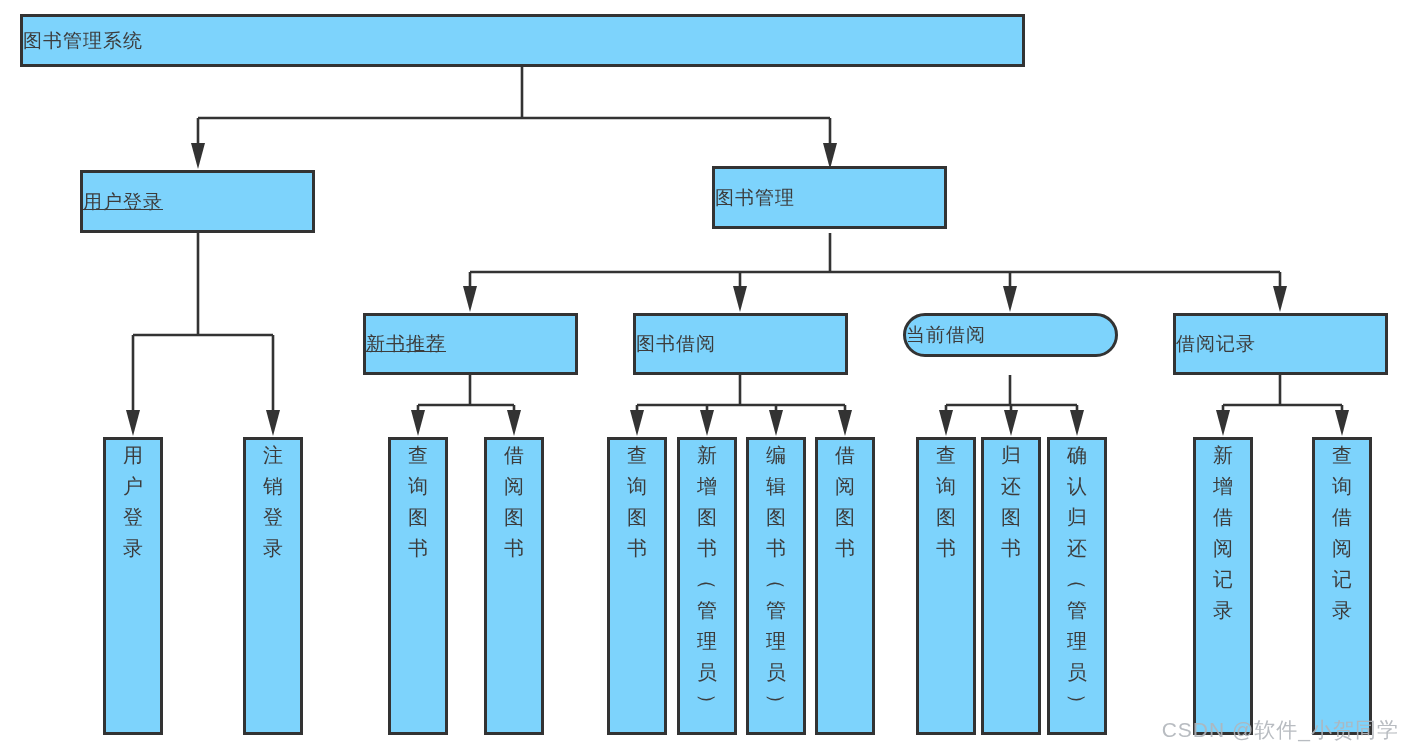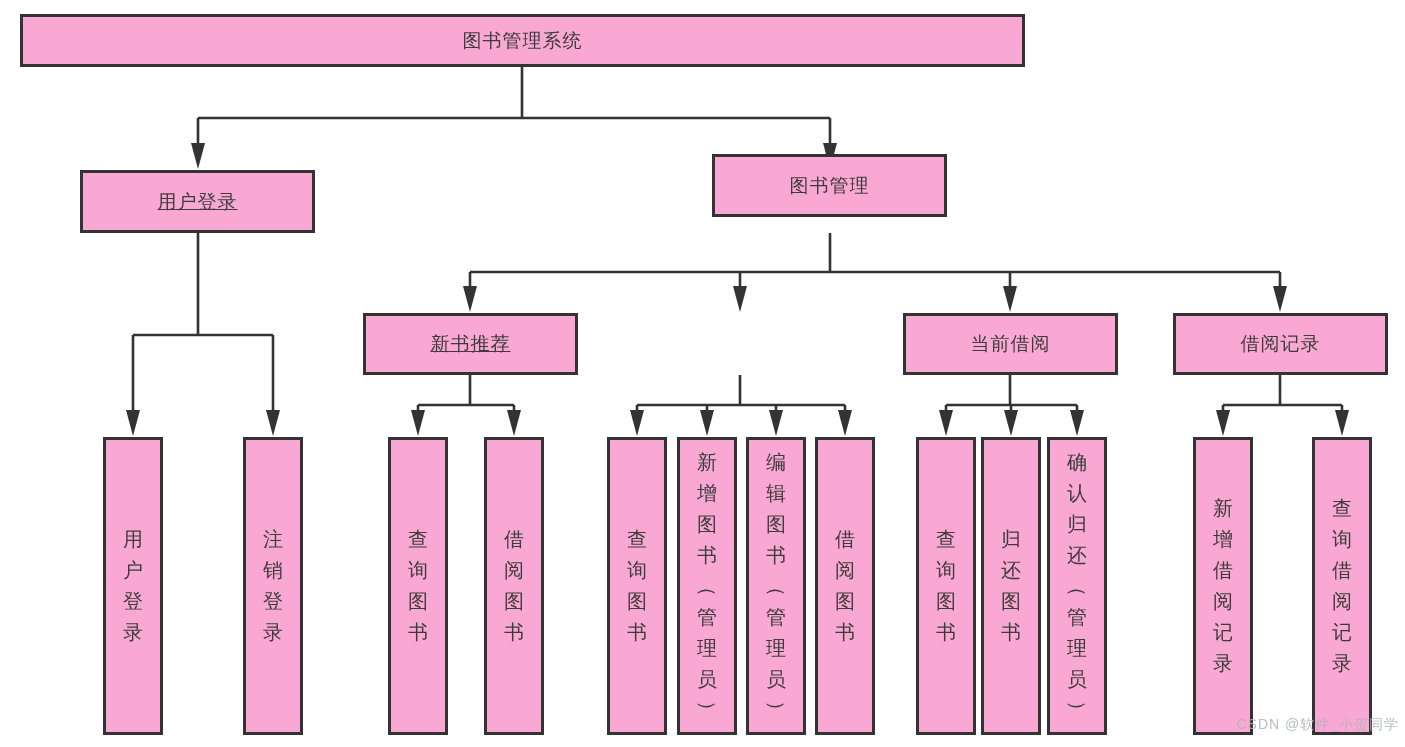--- a/index.html
+++ b/index.html
@@ -24,25 +24,25 @@
   .wires{
     position:absolute;
     left:0;top:0;
     width:1405px;height:747px;
     pointer-events:none;
   }
   .wires line{stroke:var(--line);stroke-width:2.6;}
   .wires polygon{fill:var(--line);}
   .node{
     position:absolute;
-    background:#f9a8d4;
+    background:#7dd3fc;
     border:3px solid var(--border);
     display:flex;
     align-items:center;
-    justify-content:center;
+    justify-content:flex-start;
     color:var(--text);
   }
   .h-node{
     font-size:19px;
     letter-spacing:1px;
   }
   .v-node{
     flex-direction:column;
     font-size:20px;
   }
@@ -53,21 +53,21 @@
     width:100%;
     text-align:center;
   }
   .vch.rot{
     transform:rotate(90deg);
   }
   .watermark{
     position:absolute;
     right:6px;
     top:716px;
-    font-size:14px;
+    font-size:21px;
     letter-spacing:1px;
     color:var(--wm);
     z-index:5;
     white-space:nowrap;
     margin-left:13px;
   }
 </style>
 </head>
 <body>
 
@@ -128,28 +128,31 @@
       <polygon points="1335,410 1349,410 1342,436"></polygon>
     </svg>
 
   <div class="node h-node" style="left:20px;top:14px;width:1005px;height:53px;">
     <span>图书管理系统</span>
   </div>
 
   <div class="node h-node" style="left:80px;top:170px;width:235px;height:63px;text-decoration:underline;">
     <span>用户登录</span>
   </div>
-  <div class="node h-node" style="left:712px;top:154px;width:235px;height:63px;">
+  <div class="node h-node" style="left:712px;top:166px;width:235px;height:63px;">
     <span>图书管理</span>
   </div>
 
   <div class="node h-node" style="left:363px;top:313px;width:215px;height:62px;text-decoration:underline;">
     <span>新书推荐</span>
   </div>
-  <div class="node h-node" style="left:903px;top:313px;width:215px;height:62px;">
+  <div class="node h-node" style="left:633px;top:313px;width:215px;height:62px;">
+    <span>图书借阅</span>
+  </div>
+  <div class="node h-node" style="left:903px;top:313px;width:215px;height:44px;border-radius:22px;">
     <span>当前借阅</span>
   </div>
   <div class="node h-node" style="left:1173px;top:313px;width:215px;height:62px;font-family:Liberation Mono, monospace;">
     <span>借阅记录</span>
   </div>
 
   <div class="node v-node" style="left:103px;top:437px;width:60px;height:298px;">
       <span class="vch">用</span>
       <span class="vch">户</span>
       <span class="vch">登</span>

